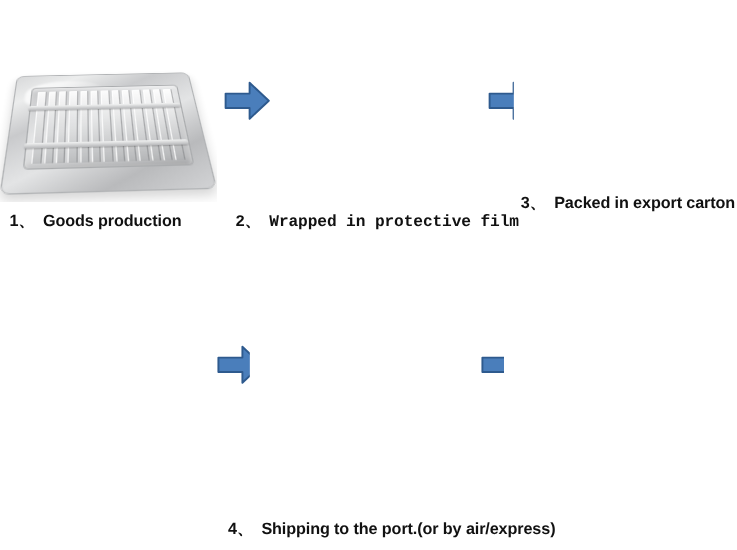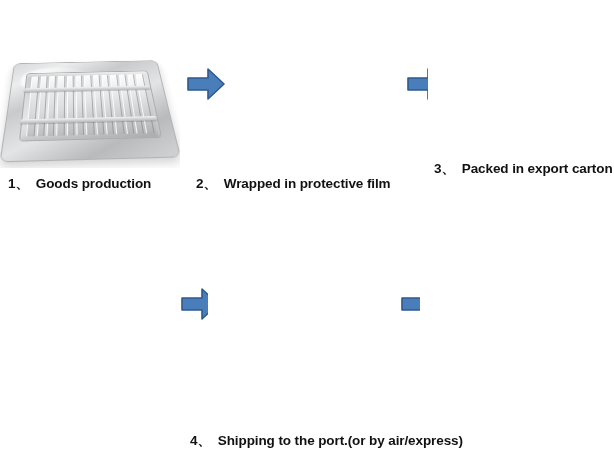--- a/index.html
+++ b/index.html
@@ -155,21 +155,21 @@
   <div class="cell" style="left:428px;top:10px;width:186px;height:158px;">
     <div class="scene">
       
     </div>
   </div>
 
   <div class="caption" style="left:8px;top:175px;">
     <span class="num">1、</span><span>Goods production</span>
   </div>
 
-  <div class="caption" style="left:196px;top:175px;">
+  <div class="caption" style="left:196px;top:175px;font-family:Liberation Mono, monospace;">
     <span class="num">2、</span><span>Wrapped in protective film</span>
   </div>
 
   <div class="caption" style="left:434px;top:160px;">
     <span class="num">3、</span><span>Packed in export carton</span>
   </div>
 
   <div class="cell" style="left:0;top:230px;width:186px;height:190px;">
     <div class="scene">
       

